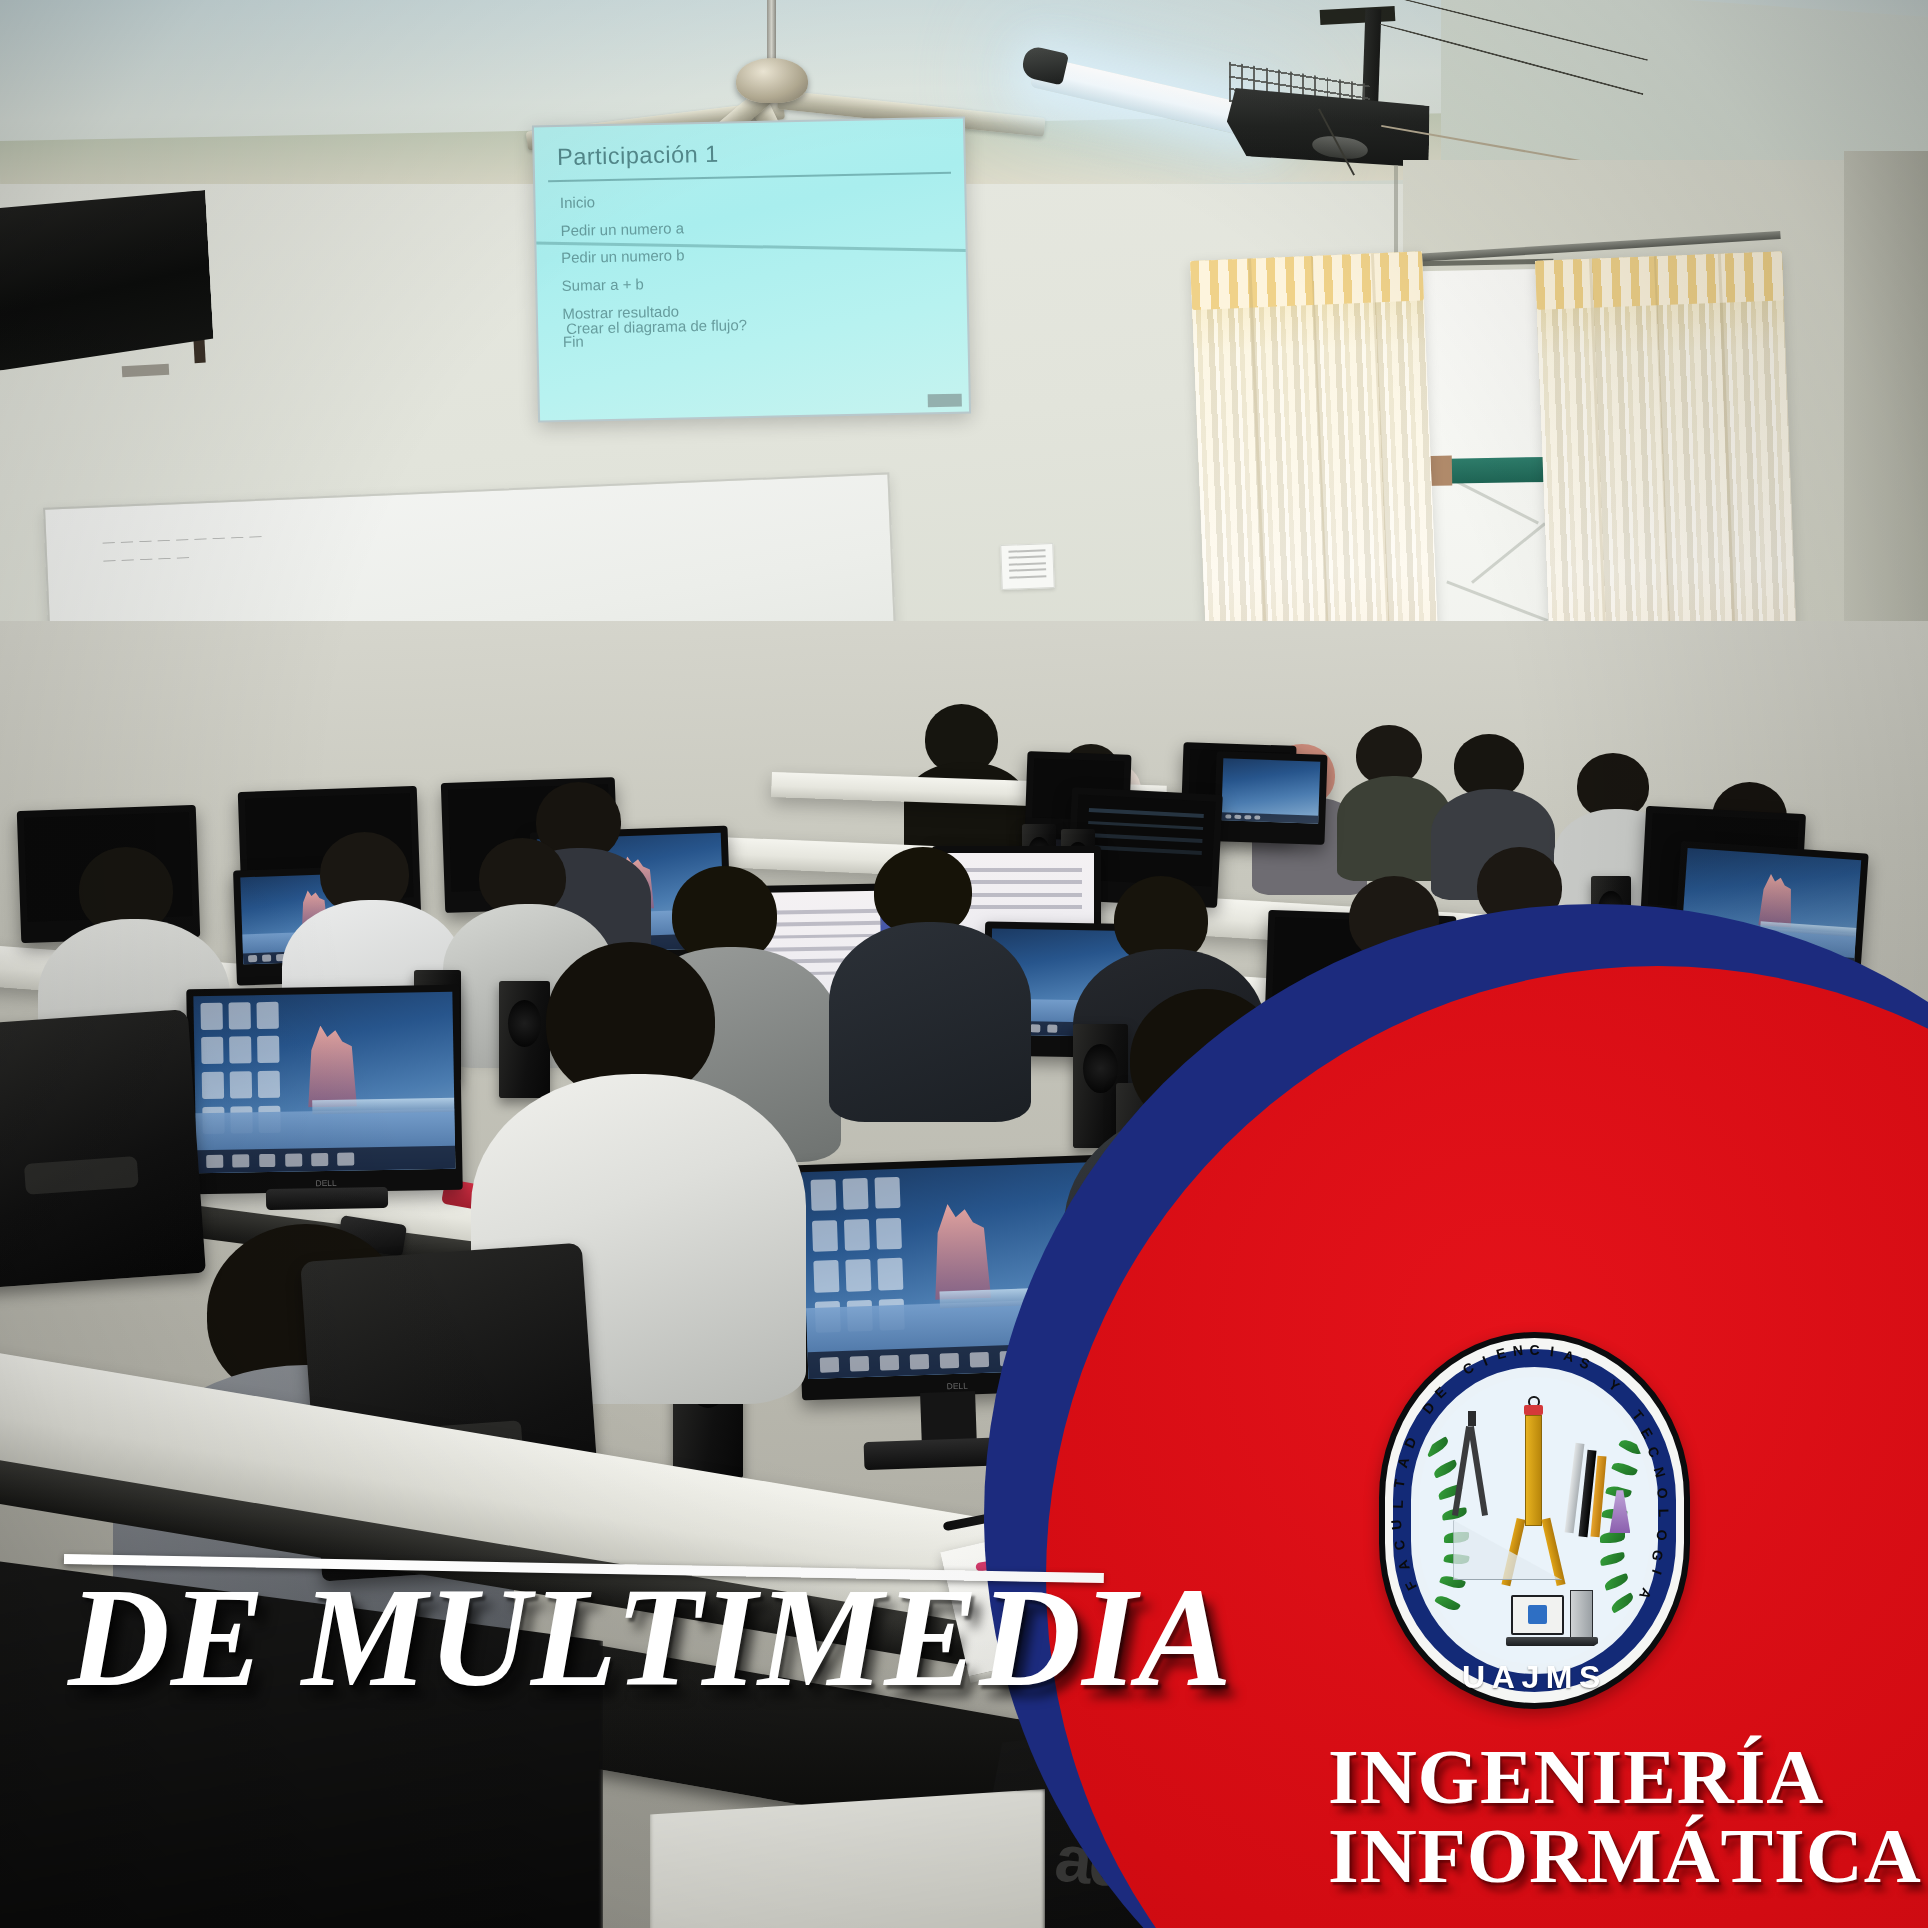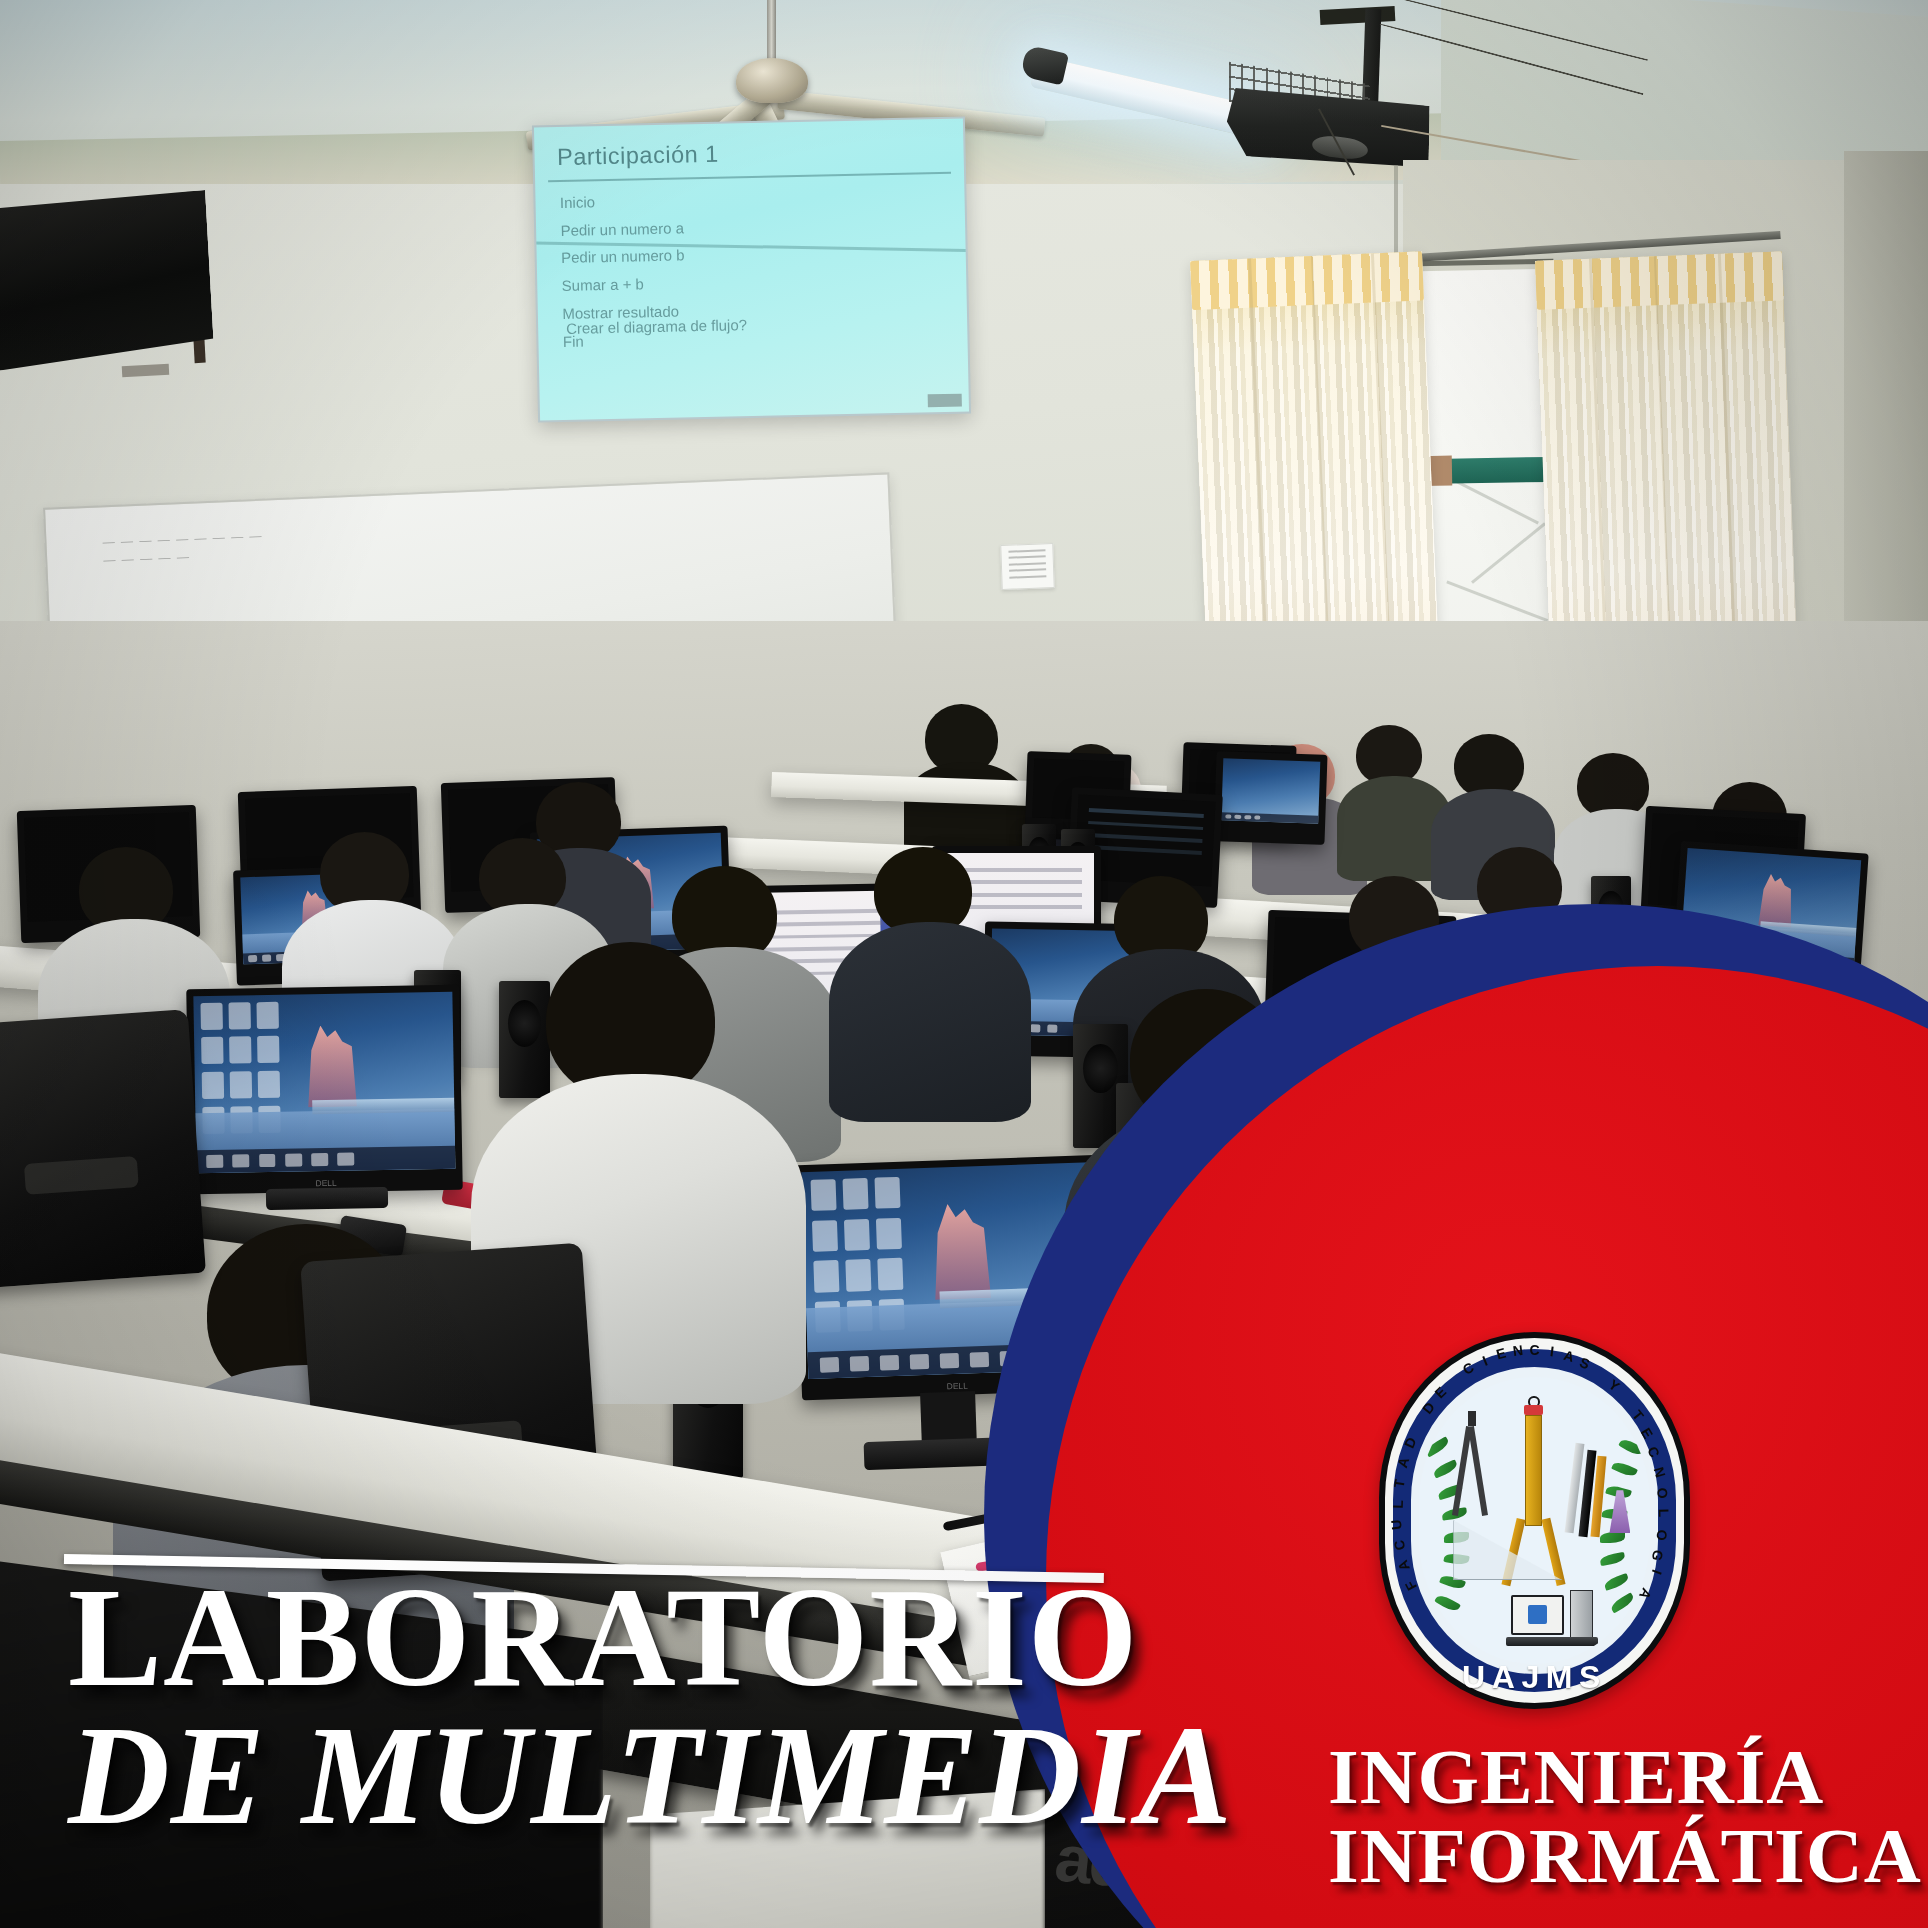--- a/index.html
+++ b/index.html
@@ -952,21 +952,20 @@
       <div class="pc-tower" style="left:151px;top:213px;width:22.6px;height:51px;"></div>
       <div style="position:absolute;left:87px;top:260px;width:92px;height:8.5px;
            background:linear-gradient(180deg,#44474a,#1c1e20);border-radius:1.9px;"></div>
     </div>
 
     <div class="crest-bottom-text">UAJMS</div>
   </div>
 
   <div class="rule-line"></div>
   <div class="title-block">
-    <div class="title-l1">LABORATORIO</div>
     <div class="title-l2">DE MULTIMEDIA</div>
   </div>
 
   <div class="brandtext">
     <div>INGENIERÍA</div>
     <div>INFORMÁTICA</div>
   </div>
 
 </div>
 

